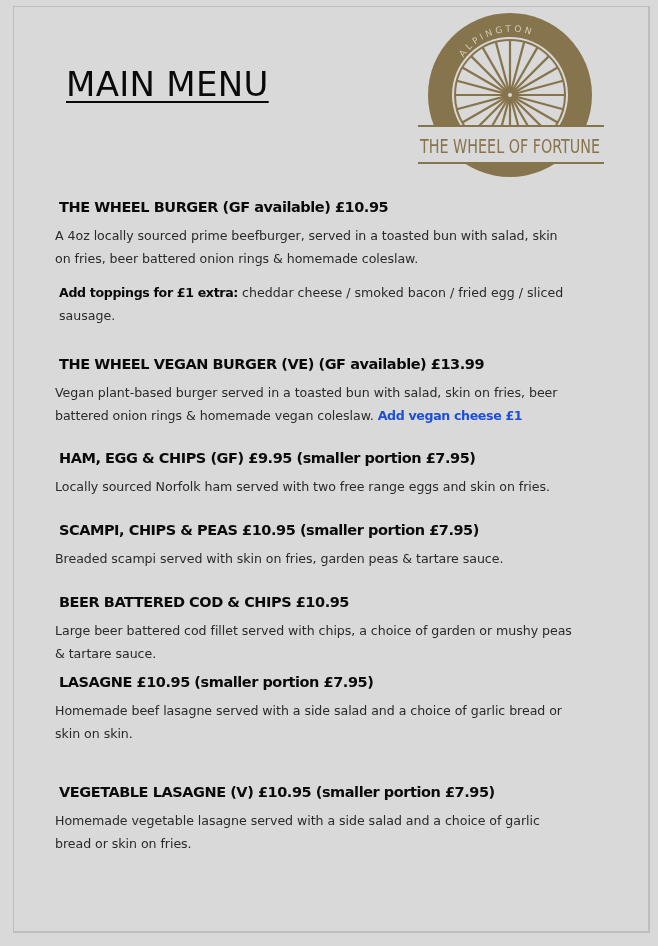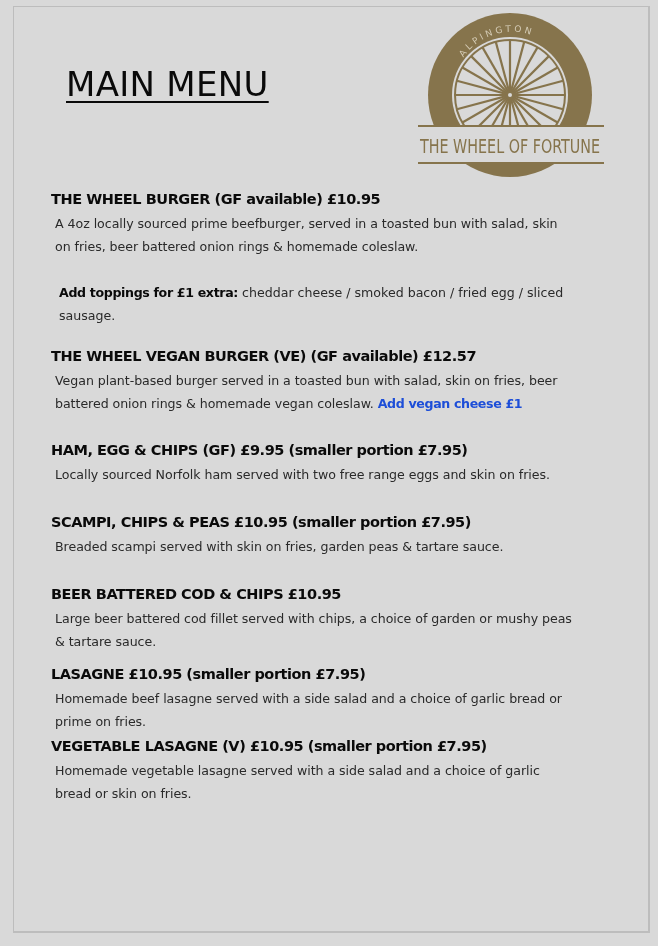--- a/index.html
+++ b/index.html
@@ -61,21 +61,21 @@
       width: 580px;
     }
     .item-title {
       font-family: "DejaVu Sans", sans-serif;
       font-weight: bold;
       font-size: 14.5px;
       letter-spacing: -0.45px;
       color: #0a0a0a;
       line-height: 20px;
       white-space: nowrap;
-      margin: 0;
+      margin: 8px;
     }
     .item-desc {
       font-family: "DejaVu Sans", sans-serif;
       font-size: 12.6px;
       color: #2a2a2a;
       line-height: 22.5px;
       margin: 4px;
       letter-spacing: -0.05px;
     }
     .item-desc b {
@@ -172,21 +172,21 @@
     <p class="item-title">THE WHEEL BURGER  (GF available) £10.95</p>
     <p class="item-desc">
       <span>A 4oz locally sourced prime beefburger, served in a toasted bun with salad, skin</span><br>
       <span>on fries, beer battered onion rings &amp; homemade coleslaw.</span>
     </p>
   </div>
 
   <p class="toppings" style="top:274px;"><b>Add toppings for £1 extra:</b><span> cheddar cheese / smoked bacon / fried egg / sliced</span><br><span>sausage.</span></p>
 
   <div class="item" style="top:346px;">
-    <p class="item-title">THE WHEEL VEGAN BURGER (VE) (GF available)  £12.57</p>
+    <p class="item-title">THE WHEEL VEGAN BURGER (VE) (GF available)  £13.99</p>
     <p class="item-desc">
       <span>Vegan plant-based burger served in a toasted bun with salad, skin on fries, beer</span><br>
       <span>battered onion rings &amp; homemade vegan coleslaw.</span> <b>Add vegan cheese £1</b>
     </p>
   </div>
 
   <div class="item" style="top:440px;">
     <p class="item-title">HAM, EGG &amp; CHIPS (GF) £9.95 (smaller portion £7.95)</p>
     <p class="item-desc">
       <span>Locally sourced Norfolk ham served with two free range eggs and skin on fries.</span>
@@ -205,25 +205,25 @@
     <p class="item-desc">
       <span>Large beer battered cod fillet served with chips, a choice of garden or mushy peas</span><br>
       <span>&amp; tartare sauce.</span>
     </p>
   </div>
 
   <div class="item" style="top:664px;">
     <p class="item-title">LASAGNE £10.95 (smaller portion £7.95)</p>
     <p class="item-desc">
       <span>Homemade beef lasagne served with a side salad and a choice of garlic bread or</span><br>
-      <span>prime on fries.</span>
-    </p>
-  </div>
-
-  <div class="item" style="top:736px;">
+      <span>skin on skin.</span>
+    </p>
+  </div>
+
+  <div class="item" style="top:774px;">
     <p class="item-title">VEGETABLE LASAGNE (V) £10.95 (smaller portion £7.95)</p>
     <p class="item-desc">
       <span>Homemade vegetable lasagne served with a side salad and a choice of garlic</span><br>
       <span>bread or skin on fries.</span>
     </p>
   </div>
 
 </div>
 
 </body></html>

